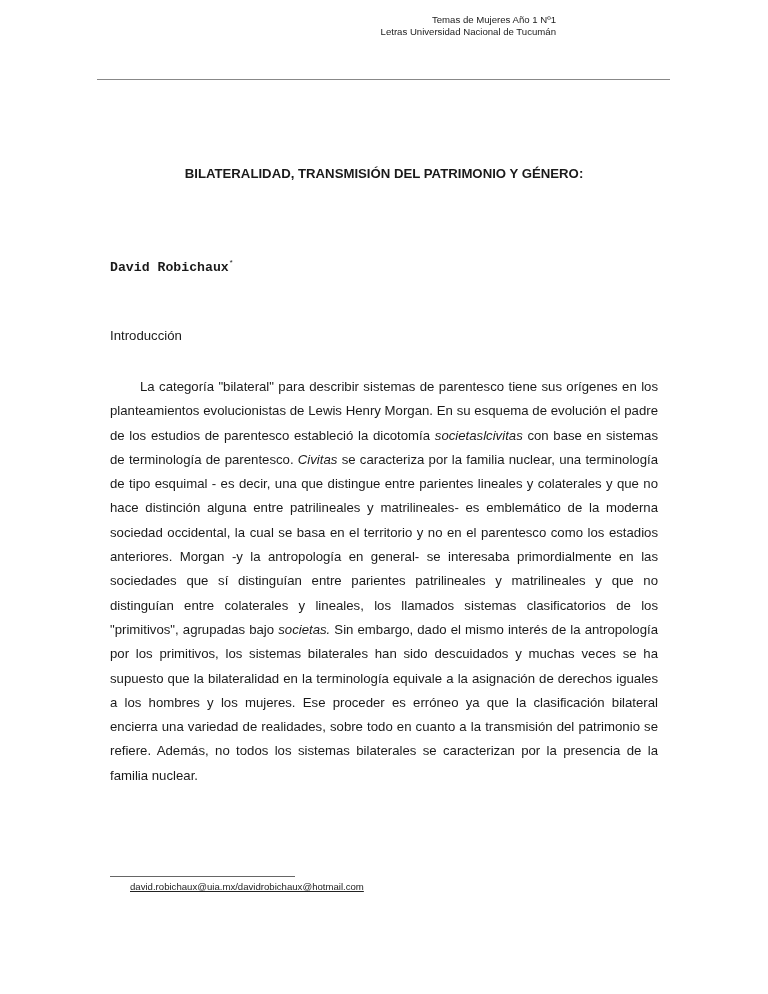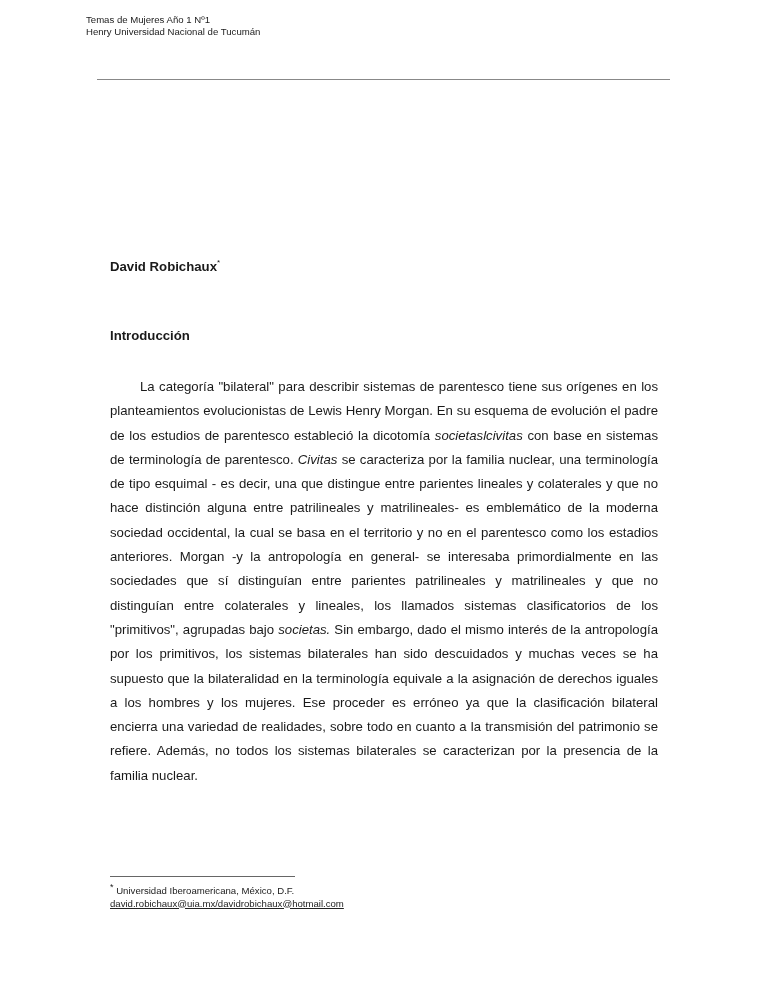--- a/index.html
+++ b/index.html
@@ -2,72 +2,72 @@
 <html><head>
 <meta charset="utf-8">
 <style>
   html, body { margin: 0; padding: 0; background: #ffffff; }
   body {
     width: 768px; height: 994px; position: relative; overflow: hidden;
     font-family: "Liberation Sans", sans-serif; color: #1a1a1a;
   }
   .running-header {
     position: absolute; right: 212px; top: 14px; width: 470px;
-    text-align: left; font-size: 9.6px; line-height: 12.3px; color: #222;
+    text-align: right; font-size: 9.6px; line-height: 12.3px; color: #222;
     font-family: "Liberation Sans", sans-serif;
   }
   .header-rule {
     position: absolute; left: 97px; top: 79px; width: 573px; height: 0;
     border-top: 1px solid #888;
   }
   .article-title {
     position: absolute; left: 100px; width: 568px; top: 163px;
     text-align: center; font-weight: bold; font-size: 13.2px; line-height: 22px;
     color: #1a1a1a;
   }
   .author {
-    position: absolute; left: 110px; top: 258px; font-weight: bold; font-size: 13.2px;
+    position: absolute; left: 110px; top: 258px; font-weight: bold; font-size: 13.2px; font-family: Liberation Mono, monospace;
   }
   .author sup { font-size: 8px; vertical-align: 6px; font-weight: normal; }
   .section-heading {
-    position: absolute; left: 110px; top: 328px; font-weight: bold; font-size: 13.2px;
+    position: absolute; left: 110px; top: 328px; font-weight: normal; font-size: 13.2px;
   }
   .body-paragraph {
     position: absolute; left: 110px; top: 375px; width: 548px;
     font-size: 13.2px; line-height: 24.3px; text-align: justify; text-indent: 30px;
     color: #1a1a1a; margin: 0;
   }
   .body-paragraph em { }
   .footnote-rule {
     position: absolute; left: 110px; top: 876px; width: 185px; height: 0;
     border-top: 1px solid #666;
   }
   .footnote {
     position: absolute; left: 110px; top: 881px; font-size: 9.6px; line-height: 12.5px; color: #222;
   }
   .footnote .marker { font-size: 9px; vertical-align: 4px; }
-  .footnote a { color: #222; text-decoration: underline; }
+  .footnote a { color: #222; text-decoration: underline; margin-left: 20px; }
 </style>
 </head>
 <body>
 
 <div class="running-header">
   <div>Temas de Mujeres Año 1 Nº1</div>
-  <div>Henry Universidad Nacional de Tucumán</div>
+  <div>Letras Universidad Nacional de Tucumán</div>
 </div>
 <div class="header-rule"></div>
 
 <div class="article-title">
+  <div>BILATERALIDAD, TRANSMISIÓN DEL PATRIMONIO Y GÉNERO:</div>
 </div>
 
 <div class="author">
   <span>David Robichaux</span><sup>*</sup>
 </div>
 
 <div class="section-heading">Introducción</div>
 
 <p class="body-paragraph"><span>La categoría "bilateral" para describir sistemas de parentesco tiene sus orígenes en los planteamientos evolucionistas de Lewis Henry Morgan. En su esquema de evolución el padre de los estudios de parentesco estableció la dicotomía </span><em>societaslcivitas</em><span> con base en sistemas de terminología de parentesco. </span><em>Civitas</em><span> se caracteriza por la familia nuclear, una terminología de tipo esquimal - es decir, una que distingue entre parientes lineales y colaterales y que no hace distinción alguna entre patrilineales y matrilineales- es emblemático de la moderna sociedad occidental, la cual se basa en el territorio y no en el parentesco como los estadios anteriores. Morgan -y la antropología en general- se interesaba primordialmente en las sociedades que sí distinguían entre parientes patrilineales y matrilineales y que no distinguían entre colaterales y lineales, los llamados sistemas clasificatorios de los "primitivos", agrupadas bajo </span><em>societas.</em><span> Sin embargo, dado el mismo interés de la antropología por los primitivos, los sistemas bilaterales han sido descuidados y muchas veces se ha supuesto que la bilateralidad en la terminología equivale a la asignación de derechos iguales a los hombres y los mujeres. Ese proceder es erróneo ya que la clasificación bilateral encierra una variedad de realidades, sobre todo en cuanto a la transmisión del patrimonio se refiere. Además, no todos los sistemas bilaterales se caracterizan por la presencia de la familia nuclear.</span></p>
 
 <div class="footnote-rule"></div>
 <div class="footnote">
-  <div><span class="marker">*</span> <span>Universidad Iberoamericana, México, D.F.</span></div>
   <div><a>david.robichaux@uia.mx/davidrobichaux@hotmail.com</a></div>
 </div>
 
 </body></html>

